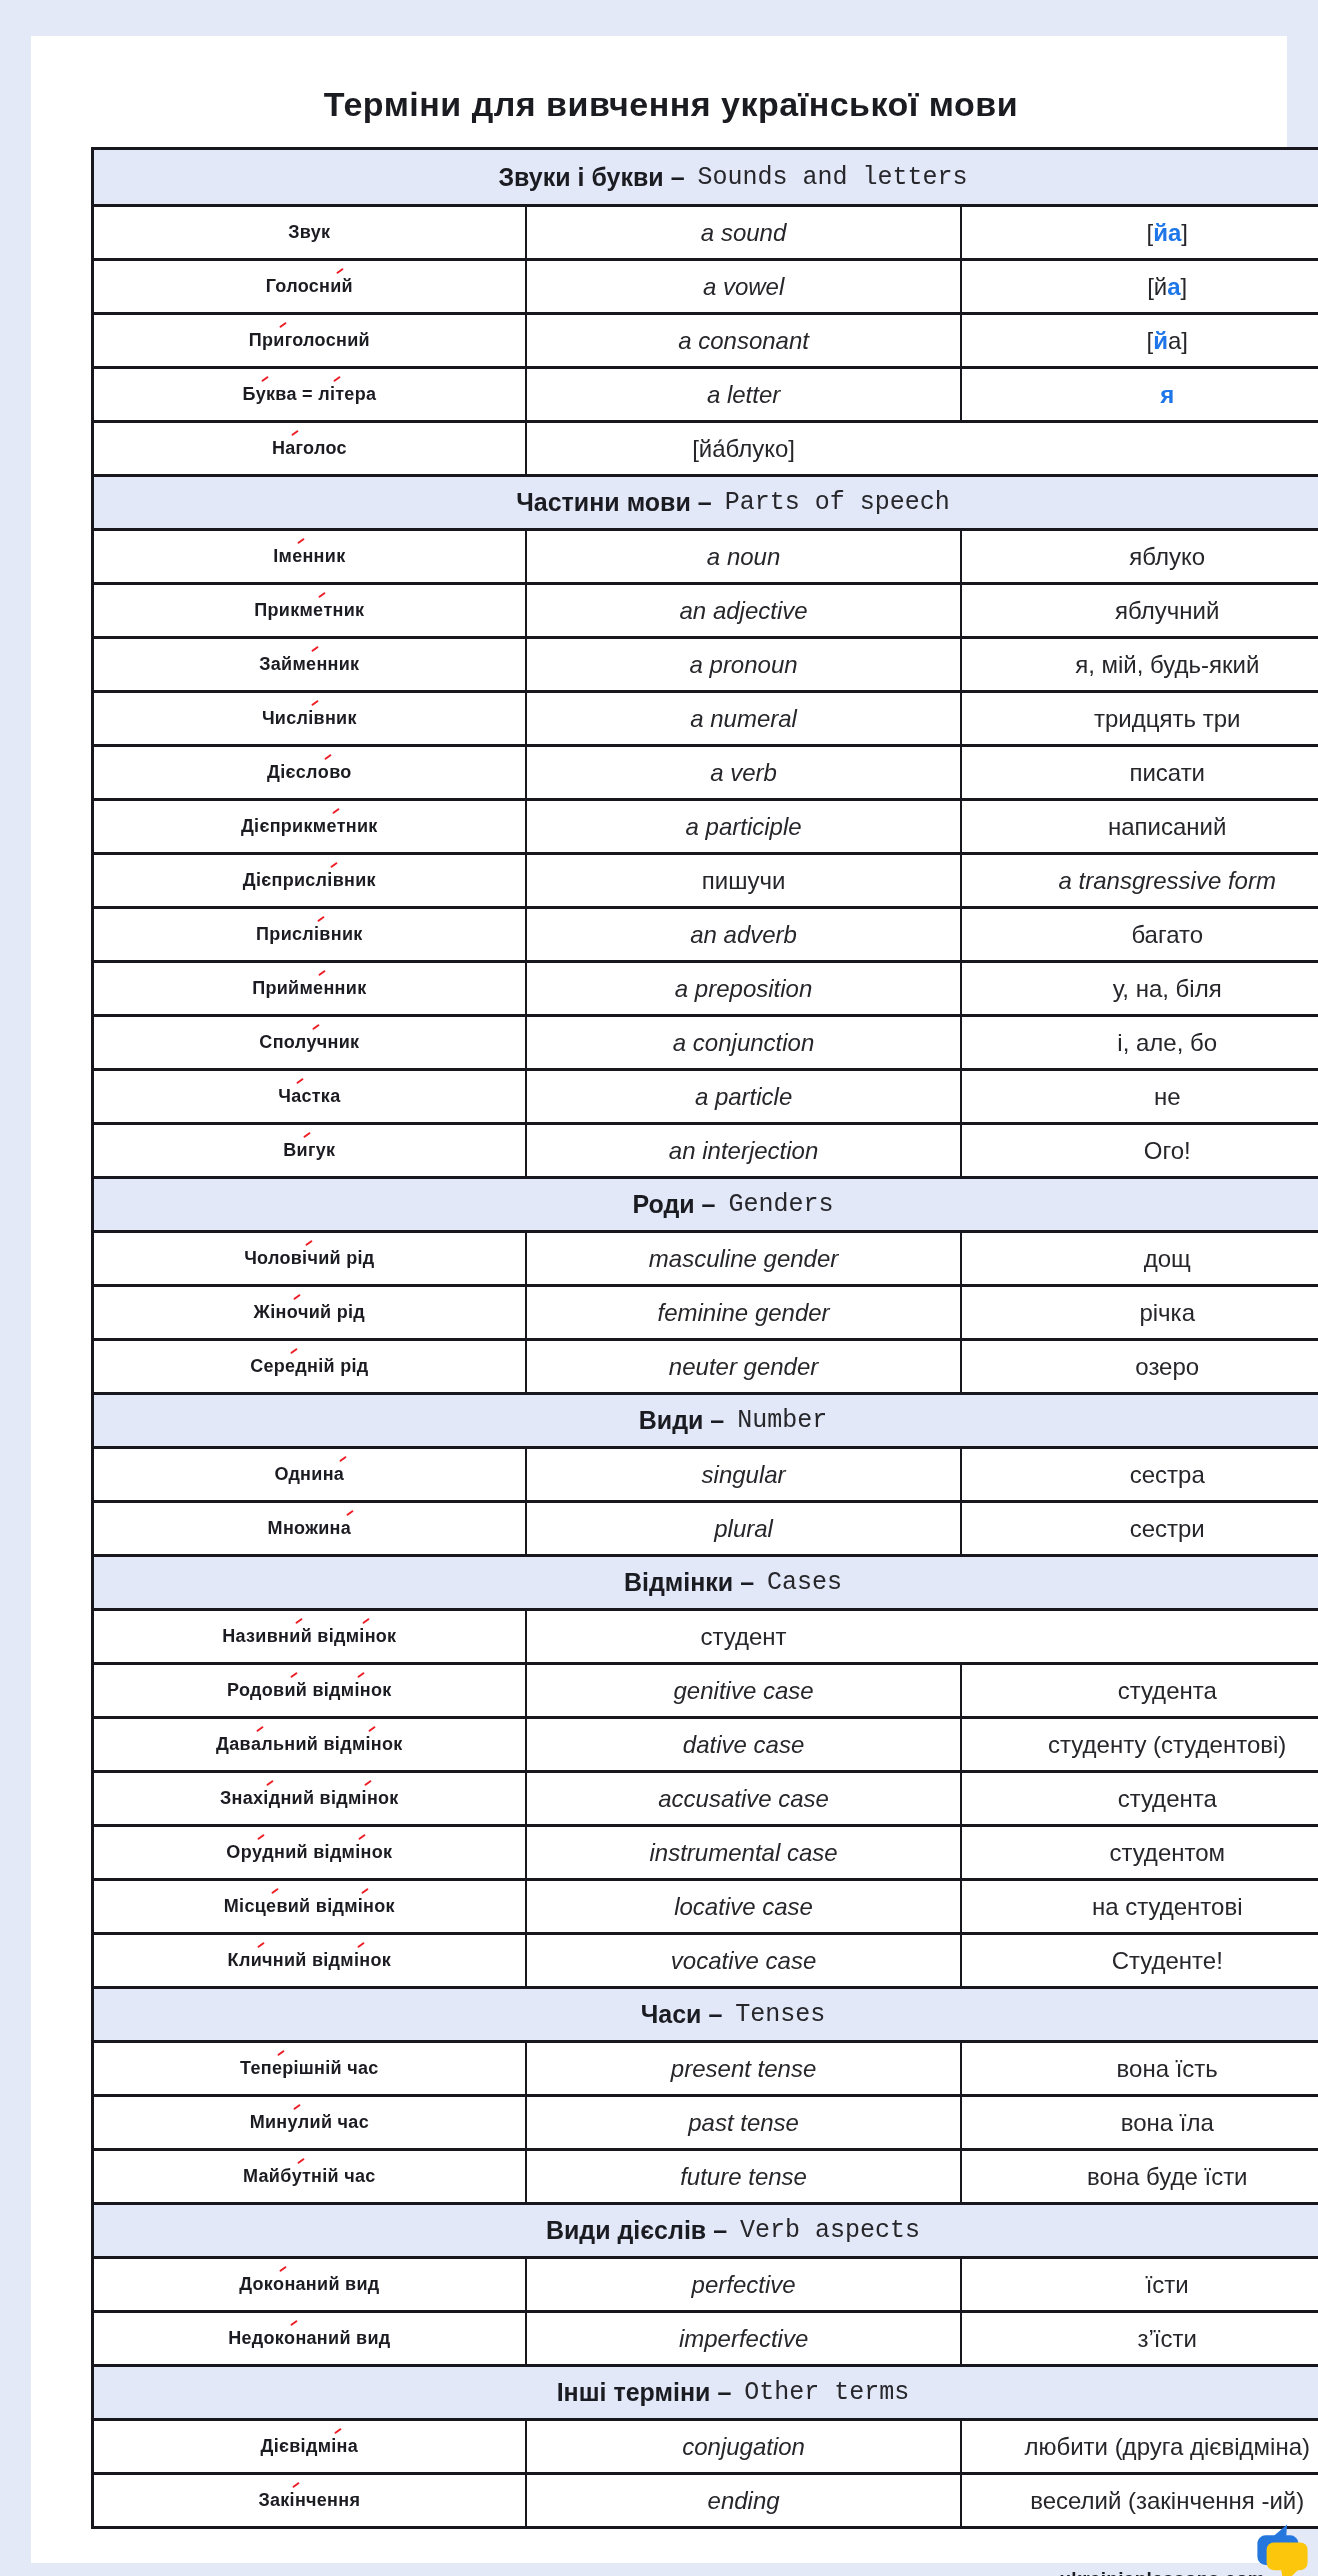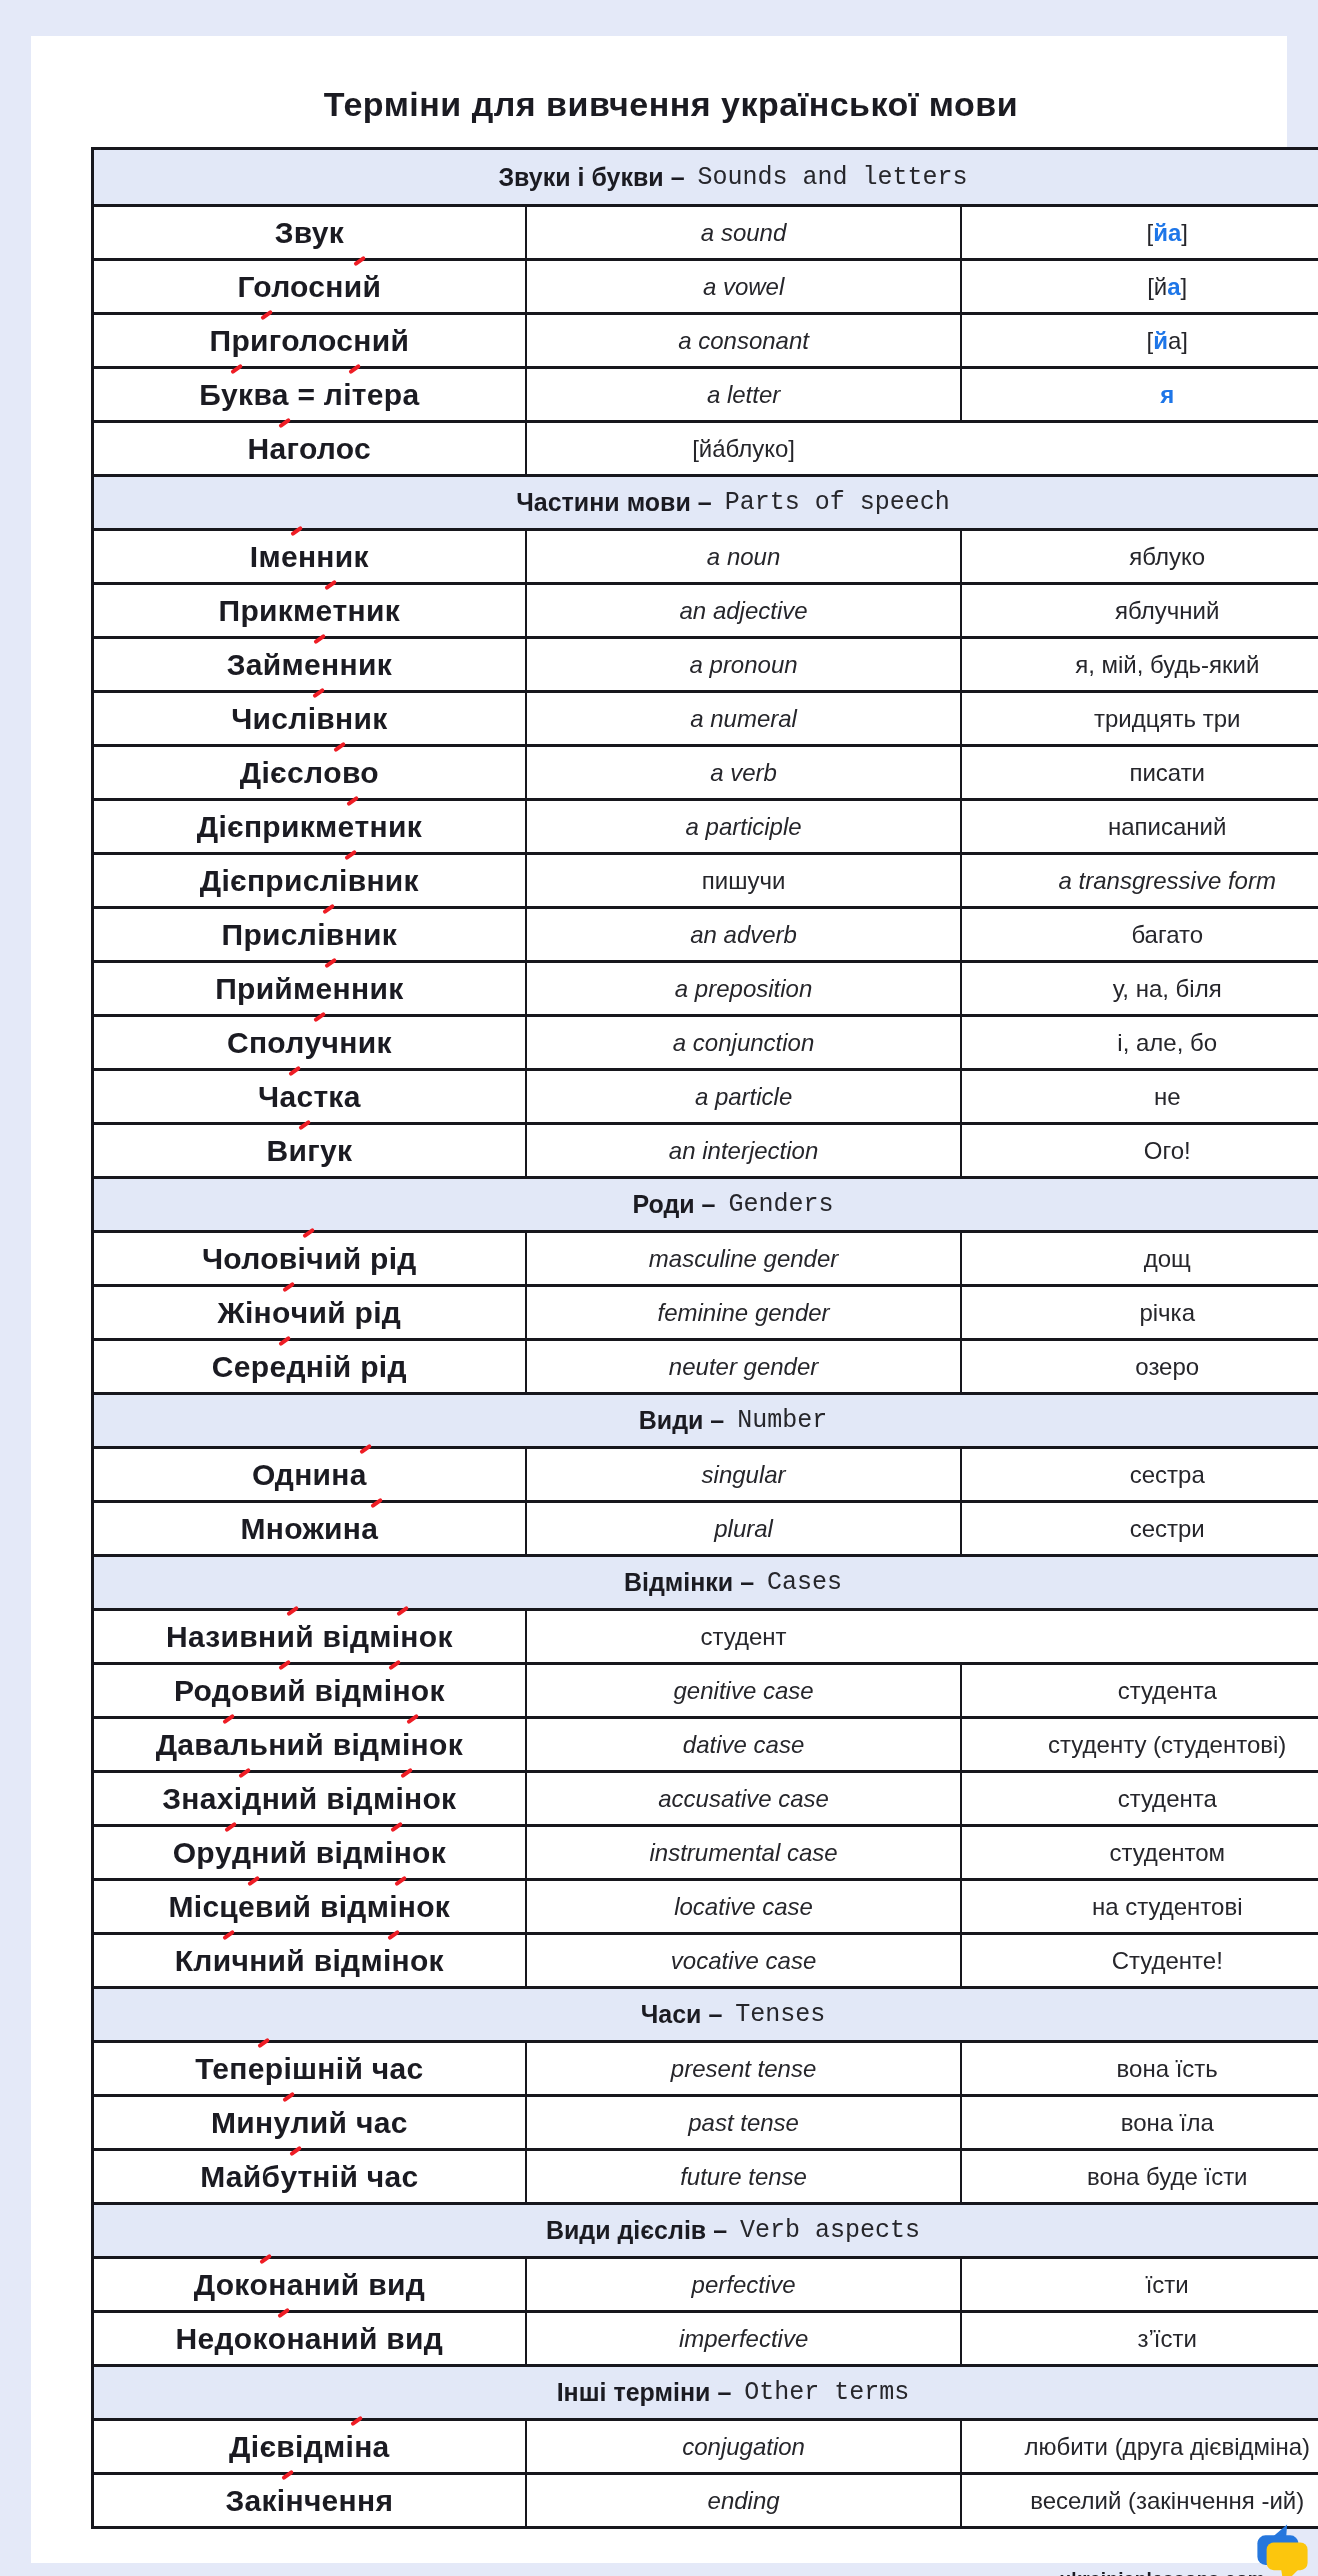--- a/index.html
+++ b/index.html
@@ -20,21 +20,21 @@
        background:var(--header-fill);border-top:3.1px solid var(--border);box-sizing:border-box;
        font-size:25px;color:var(--text);}
   .vtable > :first-child{border-top:none;}
   .sec-uk{font-weight:bold;}
   .sec-en{margin-left:13px;font-weight:normal;color:var(--english-text);font-family:Liberation Mono, monospace;}
   .row{height:54px;display:grid;grid-template-columns:33.7% 34.1% 32.2%;
        border-top:3.1px solid var(--border);box-sizing:border-box;background:var(--card-bg);}
   .cell{display:flex;align-items:center;justify-content:center;box-sizing:border-box;
         text-align:center;padding:0 9.3px;color:var(--text);}
   .cell + .cell{border-left:2.1px solid var(--border);}
-  .term{font-weight:bold;font-size:30px;letter-spacing:0.3px;}
+  .term{font-weight:bold;font-size:18px;letter-spacing:0.3px;}
   .eng{font-style:italic;font-size:24px;font-weight:normal;color:var(--english-text);}
   .ex{font-size:24px;color:var(--english-text);}
   .blue{color:var(--highlight-blue);font-weight:bold;font-style:normal;}
   .st{position:relative;display:inline-block;}
   .stress{position:absolute;left:52%;top:-0.34em;width:0.44em;height:0.12em;
           background:var(--stress-red);border-radius:0.08em;transform:rotate(-35deg);}
   .site{position:absolute;right:54px;bottom:9.3px;font-size:19px;font-weight:bold;
         color:var(--footer-text);letter-spacing:0.3px;}
   .logo{position:absolute;right:8.2px;bottom:13px;width:56px;height:64px;}
 </style>

